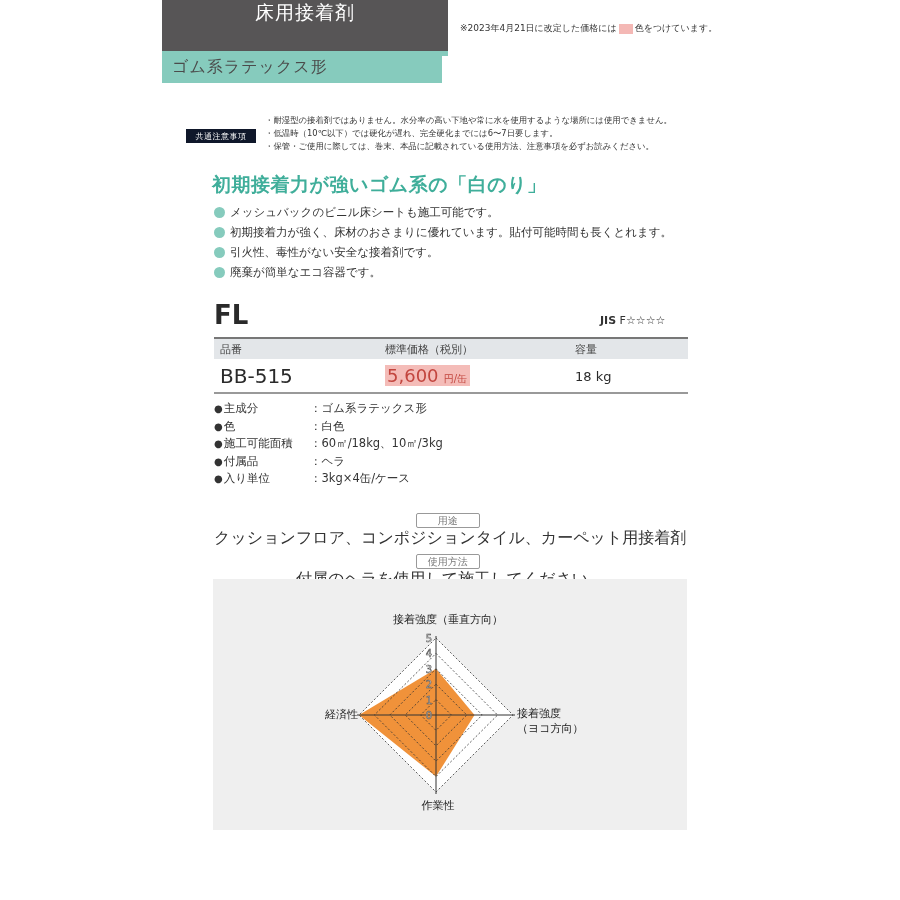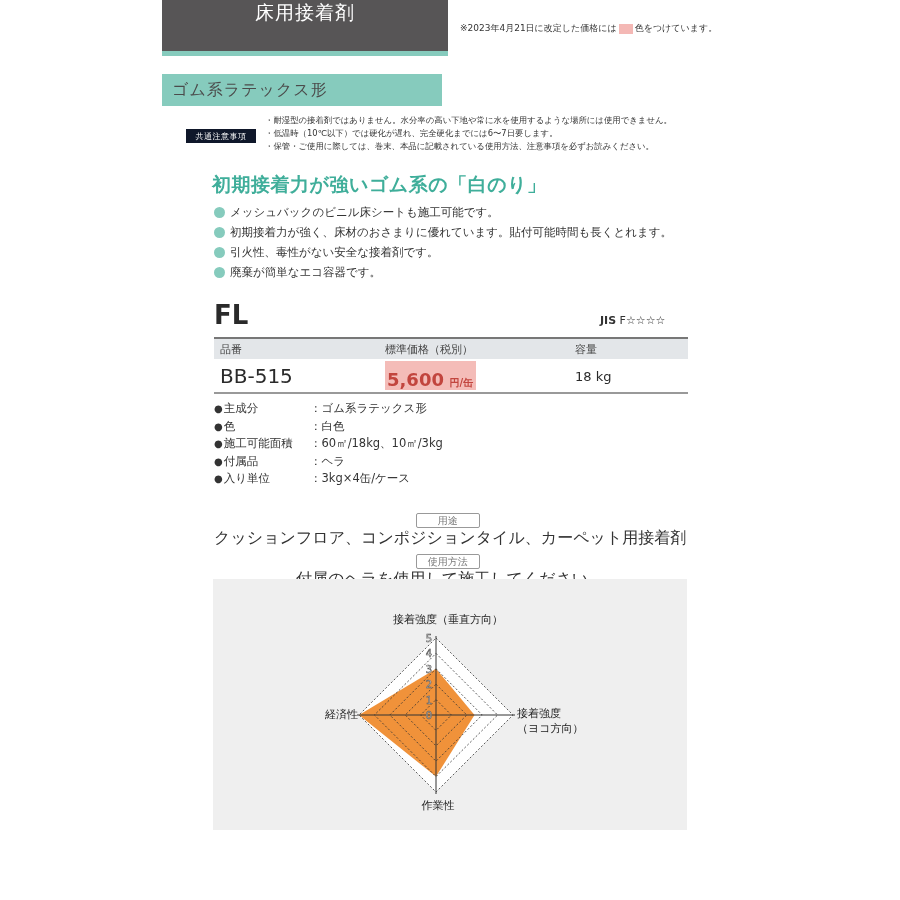--- a/index.html
+++ b/index.html
@@ -6,21 +6,21 @@
   html, body { width: 900px; height: 900px; background: #ffffff; overflow: hidden; }
   body { position: relative; font-family: "DejaVu Sans", "Liberation Sans", sans-serif; color: #333; }
 
   .header-bar { position: absolute; left: 162px; top: 0; width: 286px; height: 51px; background: #575556; display: flex; align-items: flex-start; justify-content: center; }
   .header-bar-strip { position: absolute; left: 162px; top: 51px; width: 286px; height: 5px; background: #86cbbd; }
   .header-title { color: #ffffff; font-size: 19px; letter-spacing: 1px; font-weight: normal; }
 
   .price-note { position: absolute; left: 460px; top: 22px; font-size: 9px; color: #333; display: flex; align-items: center; white-space: nowrap; }
   .price-swatch { display: inline-block; width: 14px; height: 10px; background: #f4b8b5; margin: 0 2px; }
 
-  .section-band { position: absolute; left: 162px; top: 74px; width: 280px; height: 32px; background: #86cbbd; display: flex; align-items: center; padding-left: 10px; }
+  .section-band { position: absolute; left: 162px; top: 51px; width: 280px; height: 32px; background: #86cbbd; display: flex; align-items: center; padding-left: 10px; }
   .section-title { font-size: 16px; color: #4b4b4b; letter-spacing: 1px; }
 
   .caution-badge { position: absolute; left: 186px; top: 129px; width: 70px; height: 14px; background: #0f172a; color: #fff; font-size: 8px; display: flex; align-items: center; justify-content: center; letter-spacing: 0.5px; }
   .caution-list { position: absolute; left: 265px; top: 114px; list-style: none; }
   .caution-list li { font-size: 8.4px; line-height: 13px; color: #333; white-space: nowrap; }
 
   .feature-title { position: absolute; left: 212px; top: 172px; font-size: 19px; font-weight: bold; color: #3fae9a; letter-spacing: 0.5px; white-space: nowrap; }
   .feature-list { position: absolute; left: 214px; top: 202px; list-style: none; }
   .feature-list li { display: flex; align-items: center; font-size: 11.5px; line-height: 20px; color: #333; white-space: nowrap; }
   .dot { display: inline-block; width: 11px; height: 11px; border-radius: 50%; background: #86cbbd; margin-right: 5px; flex-shrink: 0; }
@@ -28,21 +28,21 @@
   .model-name { position: absolute; left: 214px; top: 300px; font-size: 26px; font-weight: bold; color: #2a2a2a; }
   .jis-label { position: absolute; left: 600px; top: 314px; font-size: 11px; color: #333; white-space: nowrap; }
   .jis-label b { font-weight: bold; }
 
   .spec-table { position: absolute; left: 214px; top: 337px; width: 474px; border-collapse: collapse; }
   .spec-table thead tr { background: #e3e6e9; border-top: 2px solid #777; }
   .spec-table th { text-align: left; font-weight: normal; font-size: 11px; color: #444; height: 21px; padding-left: 6px; }
   .spec-table td { height: 34px; padding-left: 6px; border-bottom: 2px solid #999; vertical-align: middle; }
   .col1 { width: 165px; } .col2 { width: 190px; }
   .part-no { font-size: 20px; font-weight: normal; color: #2a2a2a; }
-  .price-cell span.price-wrap { background: #f4bcb8; padding: 8px 3px 0 2px; display: inline-block; font-weight: bold; }
+  .price-cell span.price-wrap { background: #f4bcb8; padding: 0 3px 0 2px; display: inline-block; }
   .price-value { font-size: 18px; color: #c2453e; }
   .price-unit { font-size: 10px; color: #c2453e; }
   .capacity { font-size: 13px; color: #2a2a2a; }
 
   .props { position: absolute; left: 214px; top: 400px; }
   .prop-row { display: flex; font-size: 11.5px; line-height: 17.5px; color: #333; white-space: nowrap; }
   .prop-key { width: 96px; }
   .prop-key::before { content: "●"; font-size: 10px; margin-right: 1px; }
 
   .usage { position: absolute; left: 214px; top: 513px; }

